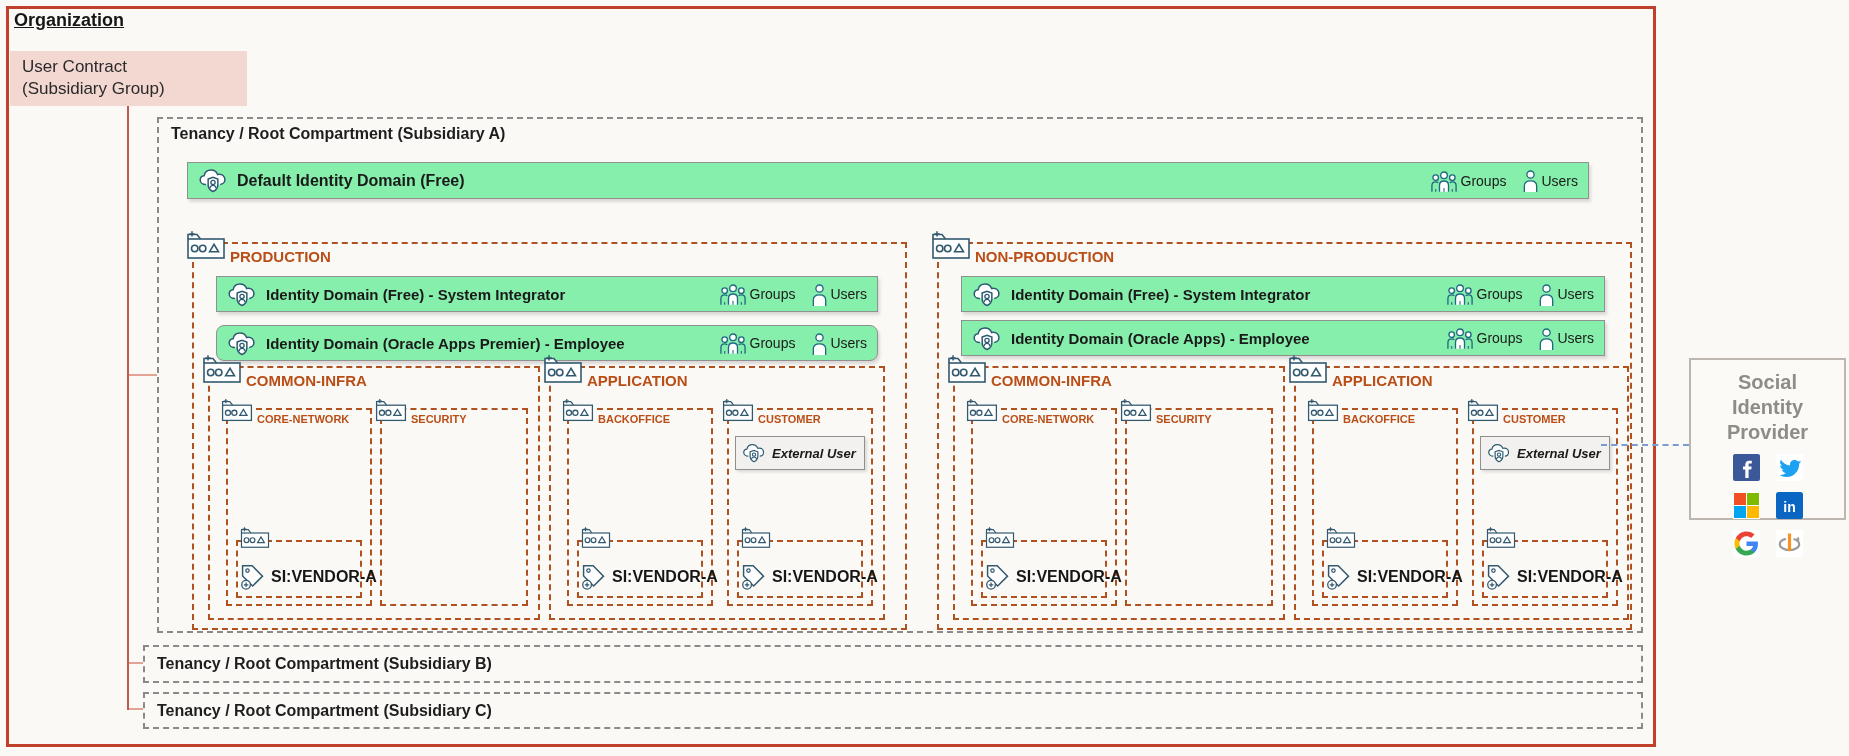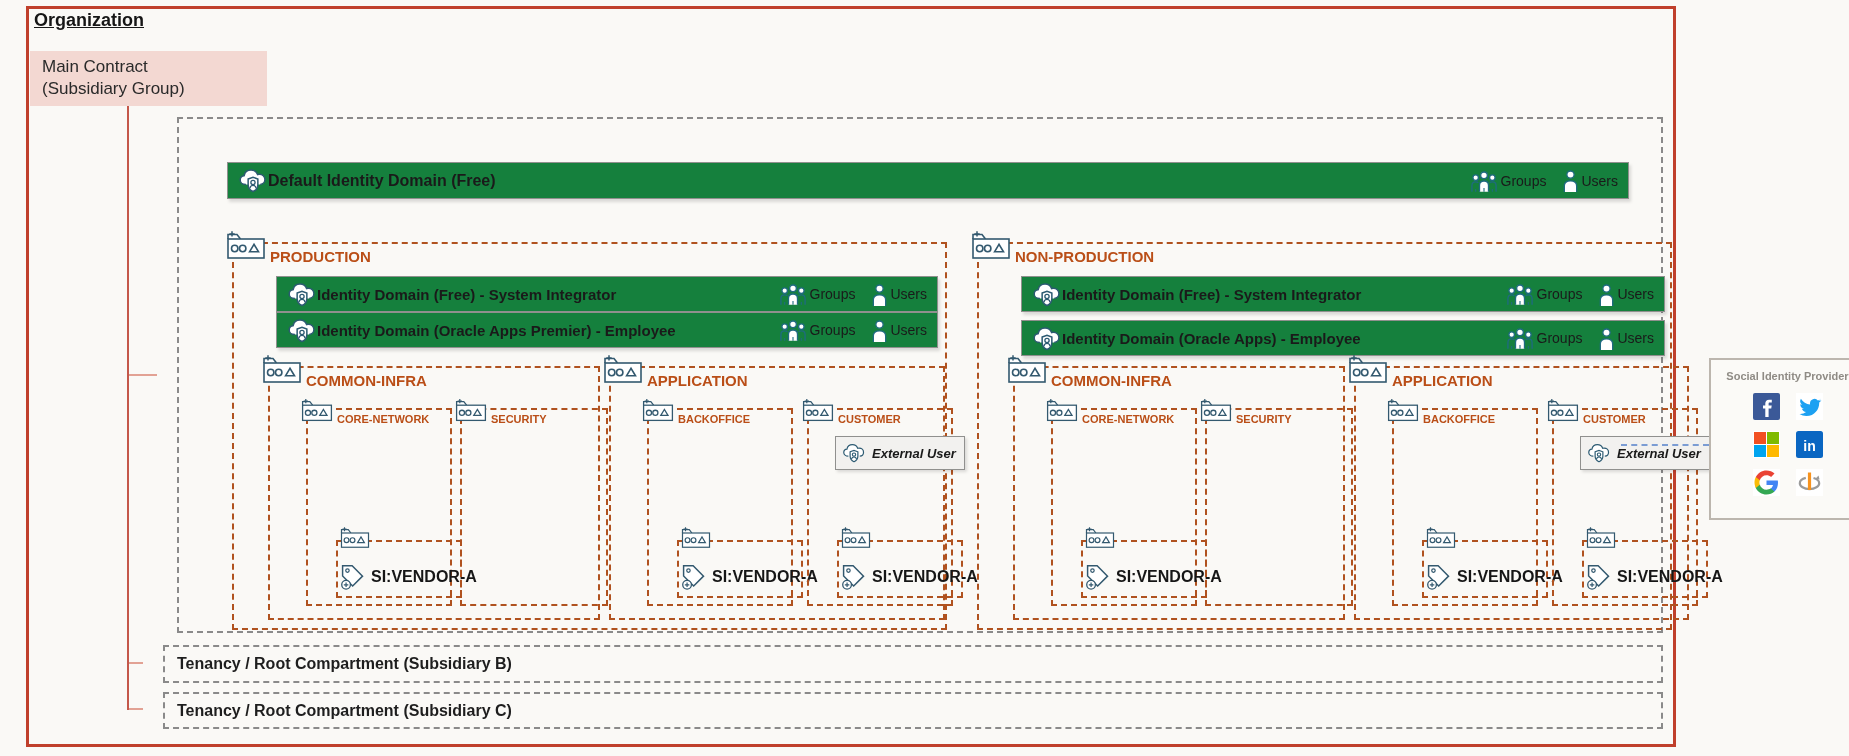--- a/index.html
+++ b/index.html
@@ -1,38 +1,38 @@
 <!DOCTYPE html>
 <html><head>
 <meta charset="utf-8">
 <style>
   html,body{margin:0;padding:0;background:#faf9f6;}
   #canvas{position:relative;width:1849px;height:756px;background:#faf9f6;
           font-family:"Liberation Sans",sans-serif;color:#1a1a1a;overflow:hidden;}
-  .abs{position:absolute;box-sizing:border-box;margin-left:20px;}
+  .abs{position:absolute;box-sizing:border-box;}
 
   
   .outer-frame{left:6px;top:6px;width:1650px;height:741px;border:3px solid #c0402c;}
 
   .org-title{left:14px;top:10px;font-size:18px;font-weight:bold;text-decoration:underline;color:#161616;}
 
   .main-contract{left:10px;top:51px;width:237px;height:55px;background:#f3d8d2;
                  padding:5px 0 0 12px;font-size:17px;line-height:1.32;color:#2a2a2a;}
 
   .line{position:absolute;}
   .line-v{left:127px;top:106px;width:2px;height:604px;background:#c4584a;}
   .line-h{height:2px;background:#e2a294;}
 
   
   .tenancy{border:2px dashed #8a8a8a;}
   .tenancy-label{font-size:16px;font-weight:bold;color:#1e1e1e;}
 
   
-  .id-bar{background:#15803d;border:1.5px solid #90908e;box-shadow:2px 3px 3px rgba(0,0,0,0.13);
-          display:flex;align-items:center;padding:16px 10px;}
+  .id-bar{background:#86efac;border:1.5px solid #90908e;box-shadow:2px 3px 3px rgba(0,0,0,0.13);
+          display:flex;align-items:center;padding:16px 10px;gap:9px;}
   .bar-label{font-weight:bold;font-size:15px;white-space:nowrap;}
   .bar-label.lg{font-size:16px;}
   .gu-wrap{margin-left:auto;display:flex;align-items:center;gap:16px;}
   .gu{display:flex;align-items:center;gap:2px;font-size:14px;color:#1a1a1a;white-space:nowrap;}
 
   
   .comp{border:2px dashed #b0521f;}
   .comp-title{position:absolute;font-weight:bold;color:#ba4e17;white-space:nowrap;text-align:right;}
   .comp-title.lg{left:36px;top:4px;font-size:15px;}
   .comp-title.sm{left:29px;top:3px;font-size:11px;}
@@ -50,21 +50,21 @@
   .i-id-sm{width:24px;height:22px;flex:0 0 auto;}
   .i-groups{width:30px;height:24px;}
   .i-user{width:17px;height:23px;}
 
   .ext-bar{background:#f2f1ef;border:1.5px solid #90908e;box-shadow:2px 2px 3px rgba(0,0,0,0.13);
            display:flex;align-items:center;padding:0 6px;gap:6px;font-style:italic;}
   .ext-bar .bar-label{font-size:13px;}
 
   
   .social-box{left:1689px;top:358px;width:157px;height:162px;border:2px solid #bcb6ae;background:#fbfaf7;}
-  .social-title{margin:10px auto 0;width:130px;text-align:center;font-size:11px;font-weight:bold;
+  .social-title{margin:10px auto 0;width:130px;text-align:center;font-size:20px;font-weight:bold;
                 color:#8f8b85;line-height:1.25;}
   .social-grid{margin-top:9px;display:grid;grid-template-columns:repeat(2,27px);gap:11px 16px;justify-content:center;}
   .i-social{width:27px;height:27px;display:block;}
 
   .blue-link{left:1601px;top:444px;width:88px;height:0;border-top:2px dashed #7b9cd3;}
 </style>
 </head>
 <body>
 
 <svg width="0" height="0" style="position:absolute">
@@ -141,30 +141,31 @@
   </defs>
 </svg>
 
 <div id="canvas">
 
   <div class="abs outer-frame"></div>
 
   <div class="abs org-title">Organization</div>
 
   <div class="abs main-contract">
-    <div>Main Contract</div>
+    <div>User Contract</div>
     <div>(Subsidiary Group)</div>
   </div>
 
   <div class="line line-v"></div>
   <div class="line line-h" style="left:129px;top:374px;width:28px;"></div>
   <div class="line line-h" style="left:129px;top:662px;width:14px;"></div>
   <div class="line line-h" style="left:129px;top:708px;width:14px;"></div>
 
   <div class="abs tenancy" style="left:157px;top:117px;width:1486px;height:516px;">
+    <div class="abs tenancy-label" style="left:12px;top:6px;">Tenancy / Root Compartment (Subsidiary A)</div>
 
     <div class="abs id-bar" style="left:28px;top:43px;width:1402px;height:37px;">
       <svg class="i-id">
           <use href="#sym-identity"></use>
         </svg>
       <span class="bar-label lg">Default Identity Domain (Free)</span>
       <span class="gu-wrap">
         <span class="gu">
           <svg class="i-groups">
               <use href="#sym-groups"></use>
@@ -200,21 +201,21 @@
             </span>
           <span class="gu">
               <svg class="i-user">
                 <use href="#sym-user"></use>
               </svg>
               <span>Users</span>
             </span>
         </span>
       </div>
 
-      <div class="abs id-bar" style="left:22px;top:68px;width:662px;height:36px;">
+      <div class="abs id-bar" style="left:22px;top:81px;width:662px;height:36px;border-radius:8px;">
         <svg class="i-id">
             <use href="#sym-identity"></use>
           </svg>
         <span class="bar-label">Identity Domain (Oracle Apps Premier) - Employee</span>
         <span class="gu-wrap">
           <span class="gu">
               <svg class="i-groups">
                 <use href="#sym-groups"></use>
               </svg>
               <span>Groups</span>

